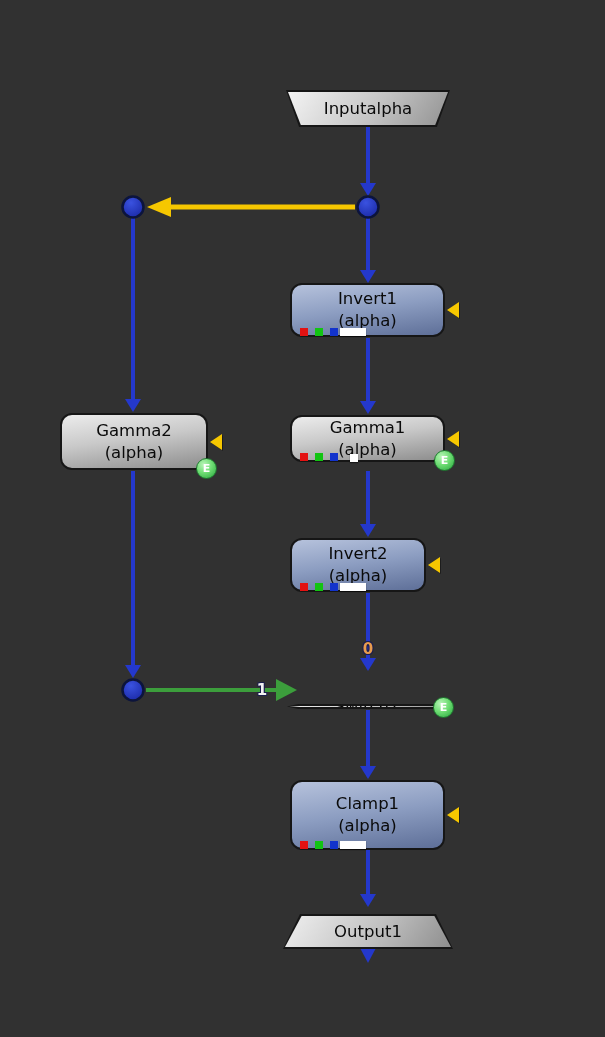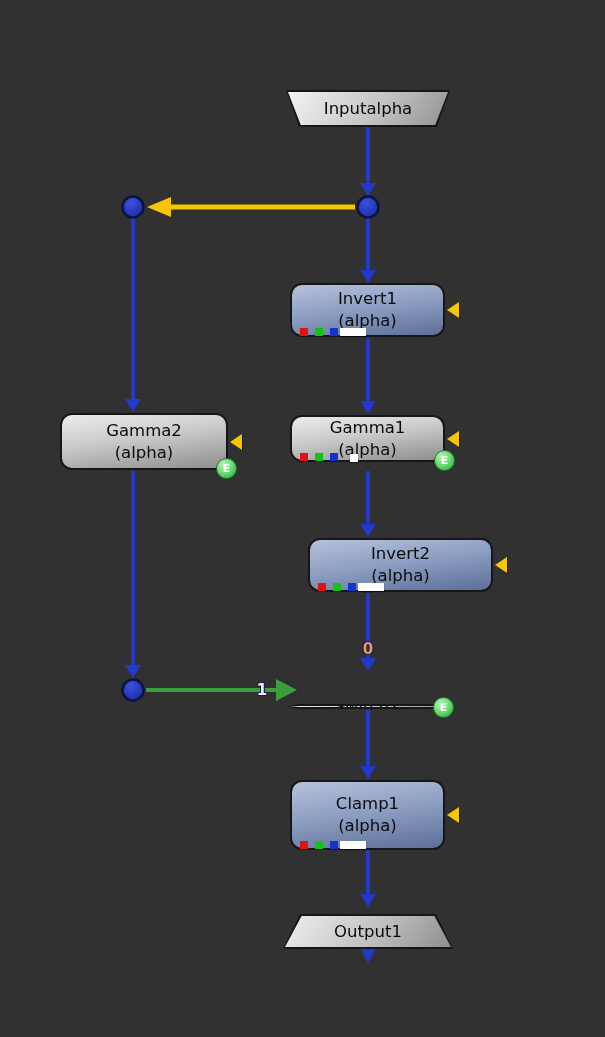--- a/index.html
+++ b/index.html
@@ -160,33 +160,33 @@
     <div class="channels">
       <span class="ch r"></span>
       <span class="ch g"></span>
       <span class="ch b"></span>
       <span class="ch w small"></span>
     </div>
     <div class="mask-tri"></div>
     <div class="ebadge pos-rect">E</div>
   </div>
 
-  <div class="node rect blue-fill" style="left:308px;top:538px;width:185px;height:54px">
+  <div class="node rect blue-fill" style="left:290px;top:538px;width:136px;height:54px">
     <div>Invert2</div>
     <div>(alpha)</div>
     <div class="channels">
       <span class="ch r"></span>
       <span class="ch g"></span>
       <span class="ch b"></span>
       <span class="ch w"></span>
     </div>
     <div class="mask-tri"></div>
   </div>
 
-  <div class="node rect gray-fill" style="left:60px;top:413px;width:168px;height:57px">
+  <div class="node rect gray-fill" style="left:60px;top:413px;width:148px;height:57px">
     <div>Gamma2</div>
     <div>(alpha)</div>
     <div class="mask-tri"></div>
     <div class="ebadge pos-gamma2">E</div>
   </div>
 
   <div class="shape hex" style="left:287px;top:672px;width:160px;height:37px">
     <div class="shell"></div>
     <div class="fill">
       <span>Switch1</span>

